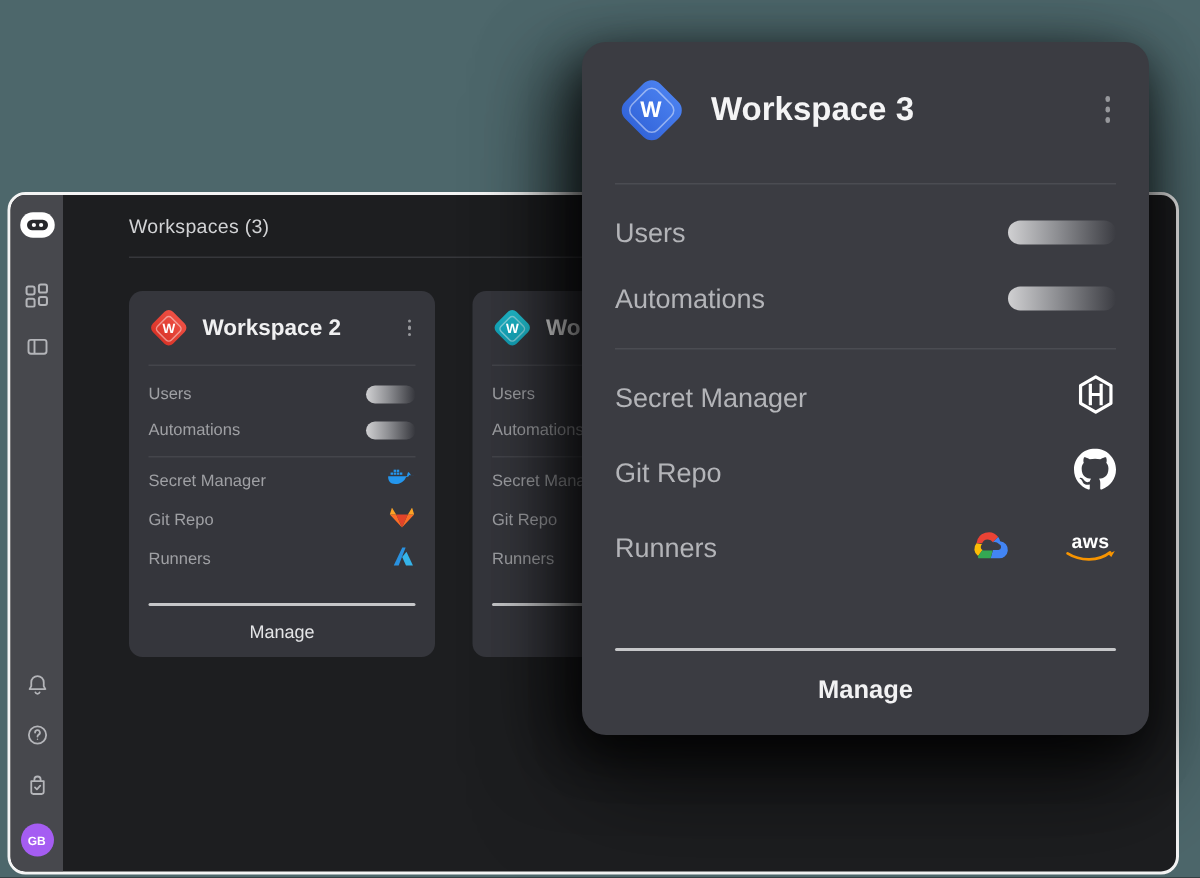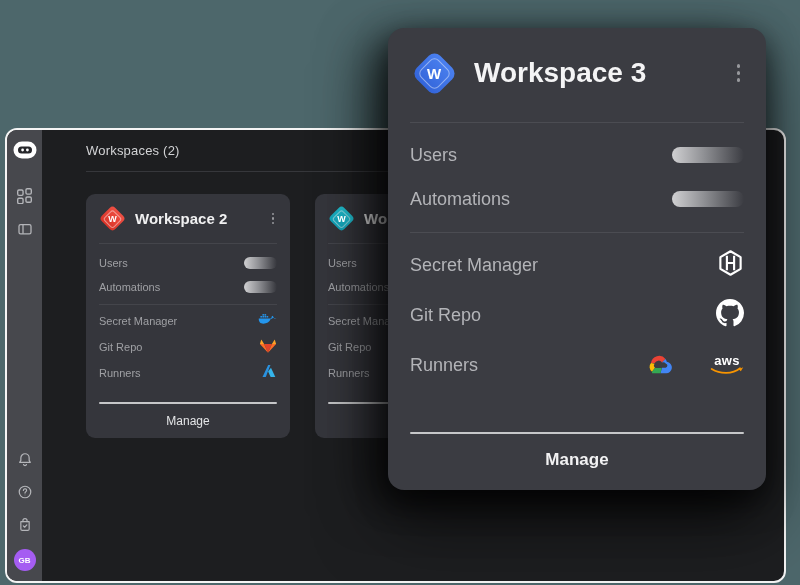--- a/index.html
+++ b/index.html
@@ -69,21 +69,21 @@
   .dia-wrap.sm .dia-letter { font-size:9px; }
   .dia-wrap.lg .dia-letter { font-size:15px; }
 
   
   .overlay-card {
     position:absolute; left:388px; top:28px; width:378px; height:462px;
     background:#3b3c42; border-radius:16px; padding:0 22px;
     box-shadow:0 10px 30px rgba(0,0,0,.6), 0 30px 70px rgba(0,0,0,.55), -22px 14px 45px rgba(0,0,0,.5);
   }
   .o-head { height:90px; display:flex; align-items:center; gap:16px; }
-  .o-title { color:#f4f4f5; font-size:28px; font-weight:700; flex:1; }
+  .o-title { color:#f4f4f5; font-size:22px; font-weight:700; flex:1; }
   .kebab.lg { gap:3.5px; padding:4px; }
   .kebab.lg i { width:3.5px; height:3.5px; }
   .o-divider { height:1px; background:#4b4c52; margin-top:4px; }
   .o-rows { margin-top:10px; }
   .o-row { height:44px; display:flex; align-items:center; justify-content:space-between; }
   .o-label { color:#b3b4b8; font-size:18px; }
   .skel.lg { width:72px; height:16px; }
   .o-divider2 { height:1px; background:#4b4c52; margin-top:11px; }
   .o-prov { margin-top:7px; }
   .o-prow { height:50px; display:flex; align-items:center; justify-content:space-between; }
@@ -160,21 +160,21 @@
         </span>
       </div>
       <div class="avatar">
         <span>GB</span>
       </div>
     </div>
   </div>
 
   <div class="content">
     <div class="content-header">
-      <span class="content-title">Workspaces (2)</span>
+      <span class="content-title">Workspaces (3)</span>
     </div>
     <div class="content-divider"></div>
 
     <div class="cards-row">
 
       <div class="card">
         <div class="c-head">
           <div class="dia-wrap sm">
             <span class="dia red"></span>
             <span class="dia-letter">W</span>

